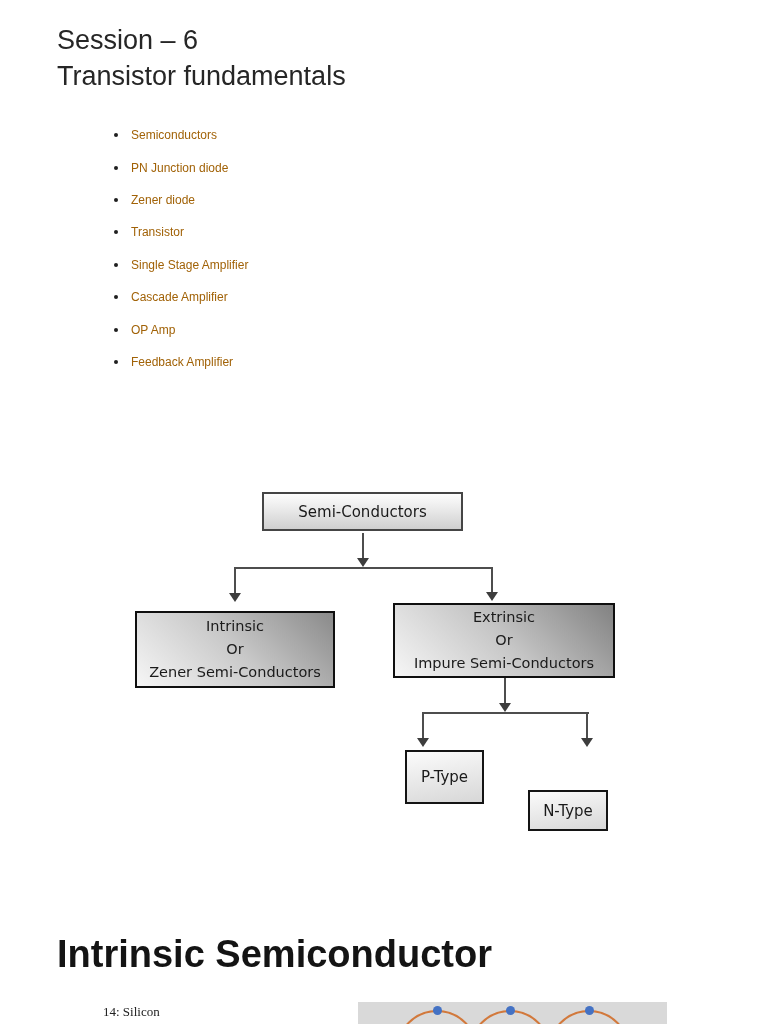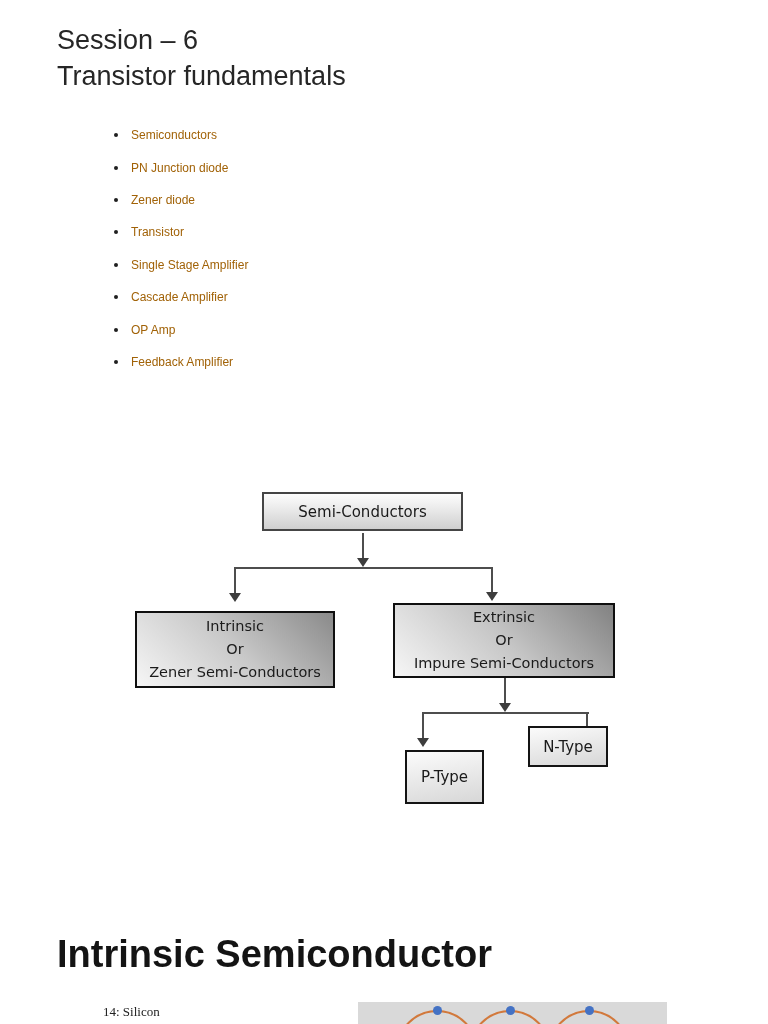--- a/index.html
+++ b/index.html
@@ -79,21 +79,21 @@
     background: linear-gradient(225deg, #828282 0%, #c6c6c6 50%, #f6f6f6 100%);
     font-size: 14.5px;
     line-height: 23px;
   }
   .fc-leaf {
     border: 2px solid #141414;
     background: linear-gradient(170deg, #fbfbfb 0%, #d7d7d7 100%);
     font-size: 15px;
   }
   .fc-p { left: 405px; top: 750px; width: 79px; height: 54px; }
-  .fc-n { left: 528px; top: 726px; width: 80px; height: 41px; }
+  .fc-n { left: 528px; top: 790px; width: 80px; height: 41px; }
   .fc-box span { display: block; }
 
   .fc-line { position: absolute; background: #4d4d4d; }
   .fc-arrow {
     position: absolute;
     width: 0; height: 0;
     border-left: 6px solid transparent;
     border-right: 6px solid transparent;
     border-top: 9px solid #3d3d3d;
   }

